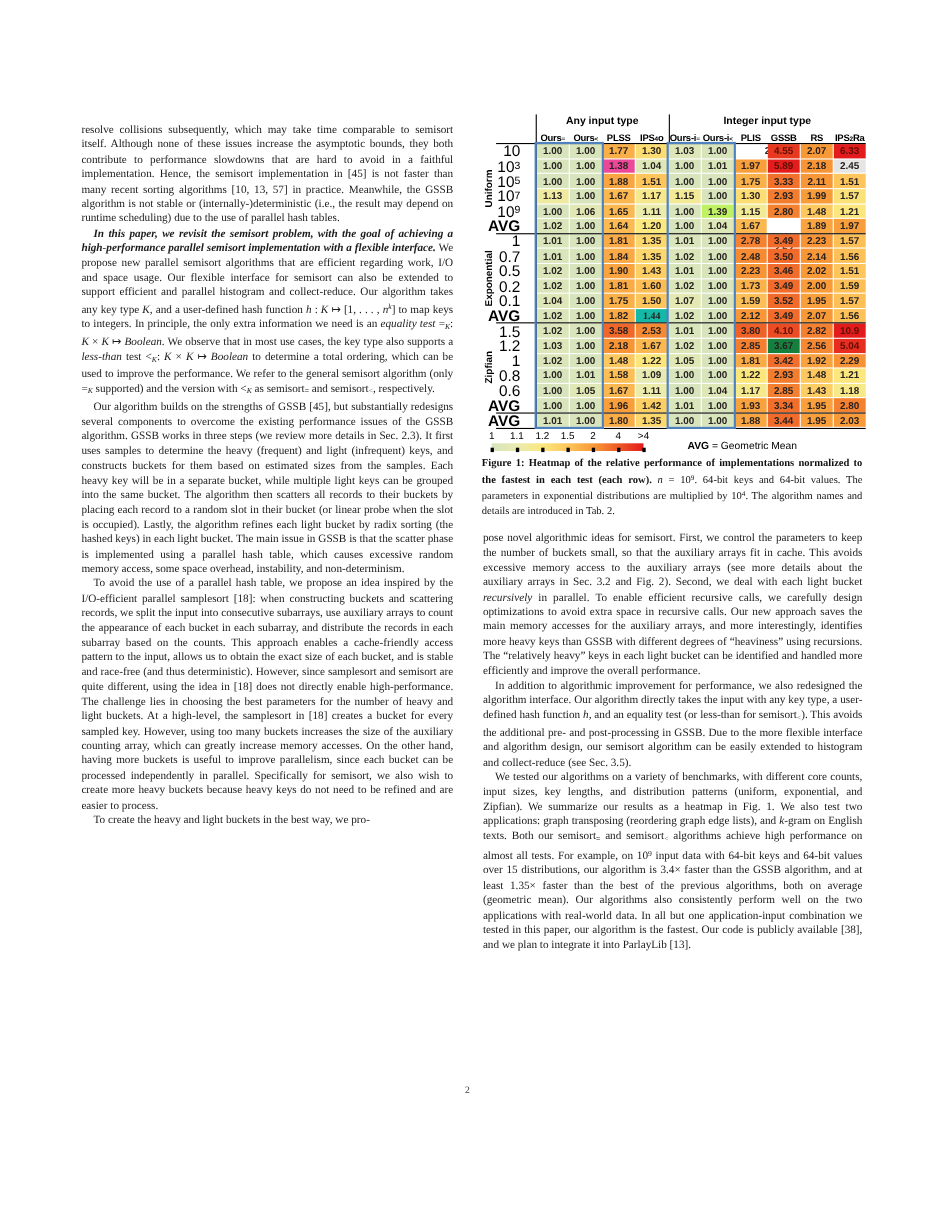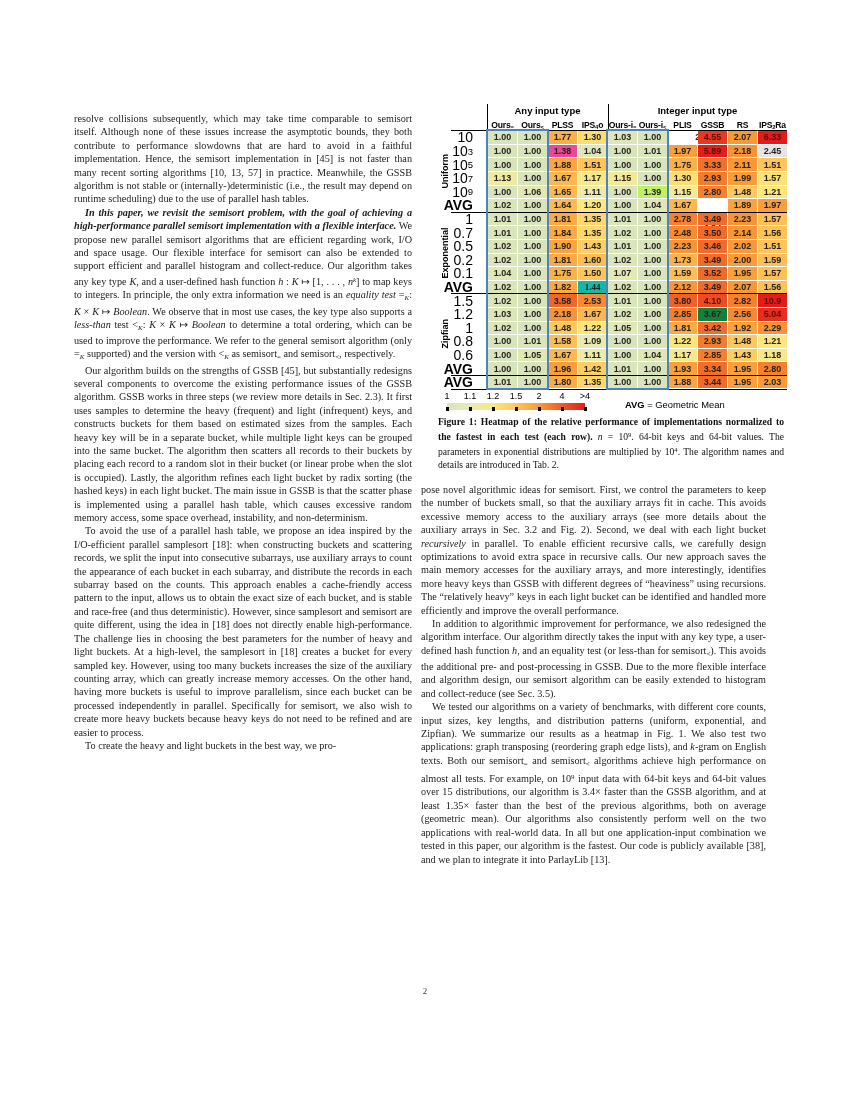--- a/index.html
+++ b/index.html
@@ -1,20 +1,20 @@
 <!DOCTYPE html>
 <html><head>
 <meta charset="utf-8">
 <style>
   html,body{margin:0;padding:0;background:#ffffff;}
   .page{position:relative;width:850px;height:1100px;background:#fff;overflow:hidden;
         font-family:"Liberation Serif",serif;color:#1b1b1b;}
   .col{position:absolute;text-align:justify;font-size:10.2px;line-height:13.4px;}
   .col-left{left:74px;top:112px;width:338px;}
-  .col-right{left:421px;top:483px;width:345px;}
+  .col-right{left:439px;top:483px;width:345px;}
   .para{margin:0;}
   .para.indent{text-indent:11px;}
   .s-i{font-style:italic}
   .s-b{font-weight:bold}
   .s-bi{font-weight:bold;font-style:italic}
   .s-sub{font-size:68%;vertical-align:-0.25em}
   .s-isub{font-size:68%;vertical-align:-0.25em;font-style:italic}
   .s-sup{font-size:68%;vertical-align:0.45em}
   .s-isup{font-size:68%;vertical-align:0.45em;font-style:italic}
 

